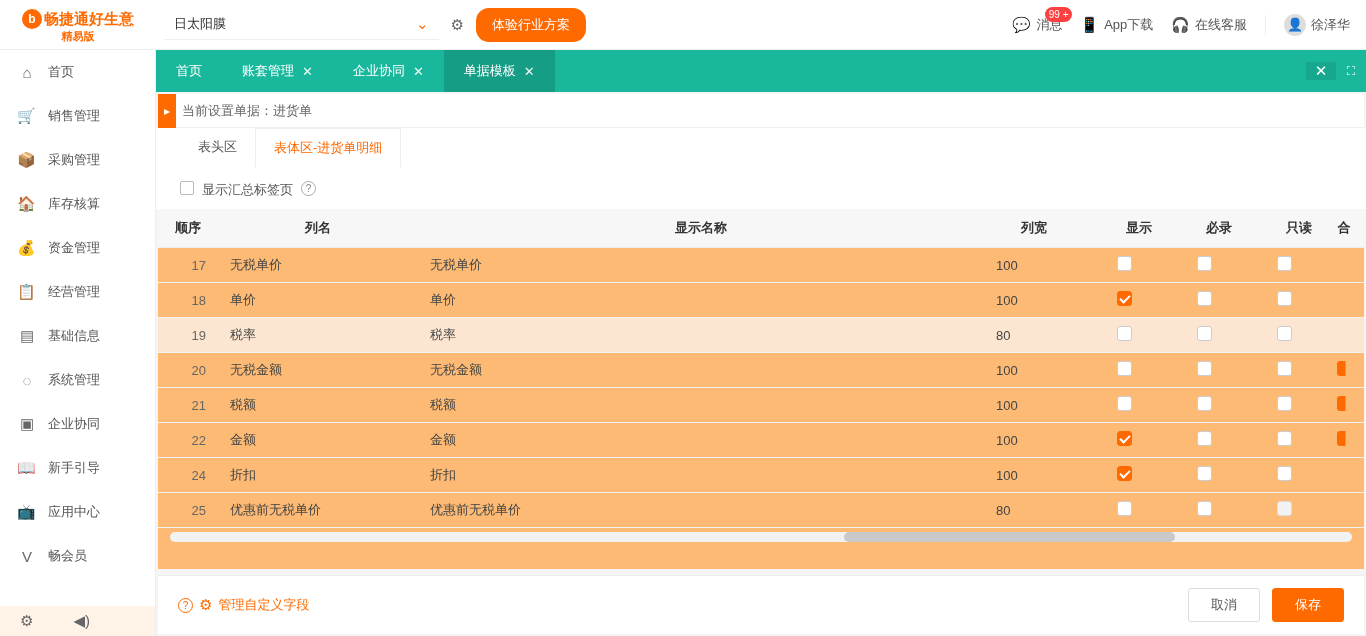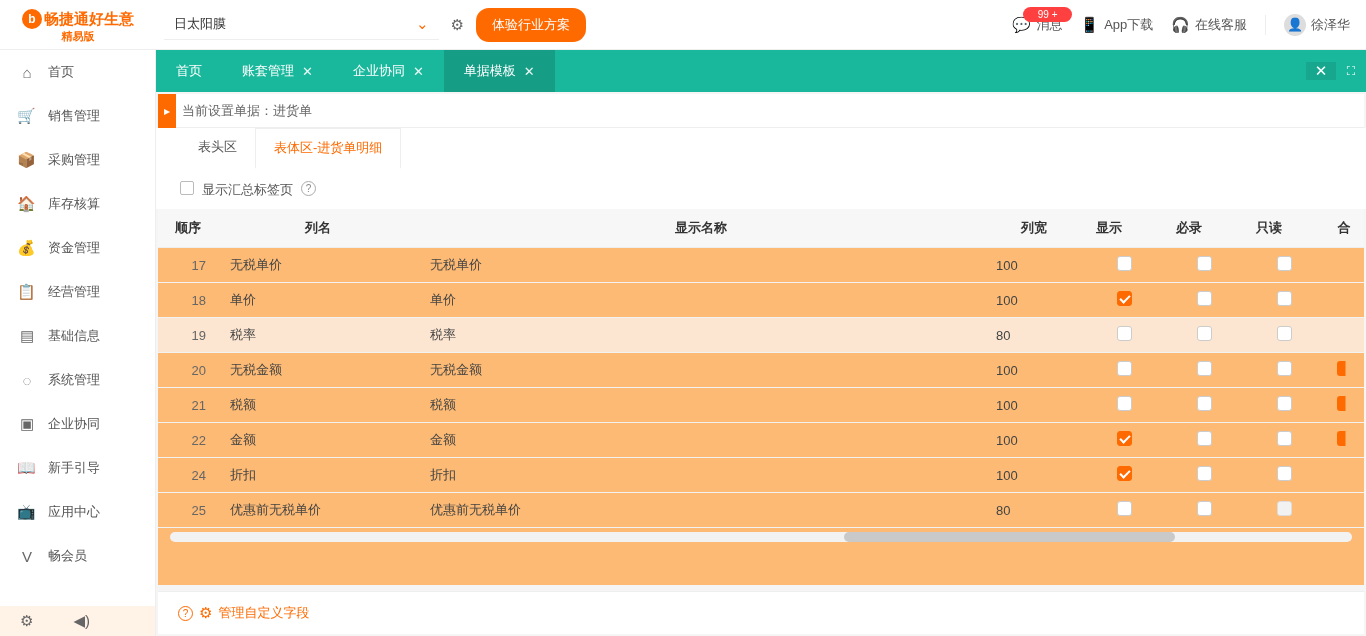--- a/index.html
+++ b/index.html
@@ -44,21 +44,21 @@
       background: #ff6a00; color: #fff; border: none; height: 34px; padding: 0 16px;
       border-radius: 13px; font-size: 13px; cursor: pointer;
     }
     
     .header-right {
       margin-left: auto; display: flex; align-items: center; gap: 18px; padding-right: 6px;
     }
     .hr-item { display: flex; align-items: center; gap: 5px; color: #555; position: relative; }
     .badge99 {
       position: absolute; top: -9px; right: -10px; background: #ff4040; color: #fff;
-      font-size: 10px; border-radius: 8px; padding: 0 15px; height: 15px; line-height: 15px;
+      font-size: 10px; border-radius: 8px; padding: 0 4px; height: 15px; line-height: 15px;
     }
     .avatar { width: 22px; height: 22px; border-radius: 50%; background: #ddd; display: inline-flex; align-items: center; justify-content: center; color: #fff; }
     
     
     .main-area { display: flex; height: calc(636px - 50px); }
     .sidebar { width: 156px; border-right: 1px solid #eee; display: flex; flex-direction: column; }
     .side-items { flex: 1; overflow: auto; }
     .side-item {
       height: 44px; display: flex; align-items: center; padding: 0 18px; gap: 12px; color: #555; cursor: pointer;
     }
@@ -106,21 +106,21 @@
     
     .table-area { background: #fdba74; margin: 0 2px; flex: 1; overflow: hidden; position: relative; }
     table { width: 100%; border-collapse: collapse; }
     thead th {
       background: #f7f7f7; text-align: center; padding: 10px 12px; font-weight: 600; color: #333;
       border-bottom: 1px solid #eee; position: sticky; top: 0;
     }
     thead th:first-child { text-align: center; width: 60px;}
     thead th:last-child { width: 40px;}
     .col-kuan { width: 100px; }
-    .col-chk { width: 80px; text-align: left;}
+    .col-chk { width: 80px; text-align: right;}
     tbody td {
       padding: 8px 12px; border-bottom: 1px solid #f2f2f2; color: #444;
     }
     tbody td.seq { text-align: right; color: #666;}
     tbody tr.highlight td { background: #fde6d1; }
     .chk {
       width: 15px; height: 15px; border: 1px solid #ccc; border-radius: 3px; display: inline-block;
       background: #fff; position: relative;
     }
     .chk.on { background: #ff6a00; border-color: #ff6a00; }
@@ -404,16 +404,20 @@
           <div class="h-thumb"></div>
         </div>
       </div>
 
       <div class="footer">
         <div class="footer-left">
           <span class="help-icon" style="border-color:#ff6a00;color:#ff6a00;">?</span>
           <span class="ic" style="color:#ff6a00;">⚙</span>
           <a href="#" style="color:#ff6a00;text-decoration:none;">管理自定义字段</a>
         </div>
+        <div class="footer-right">
+          <button class="btn">取消</button>
+          <button class="btn primary">保存</button>
+        </div>
       </div>
     </div>
   </div>
 </div>
 
 </body></html>

